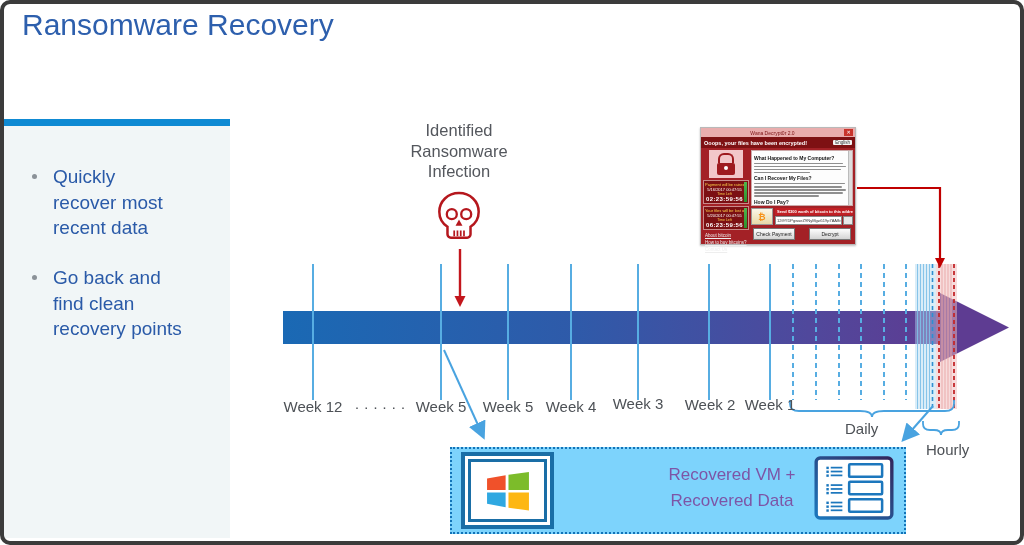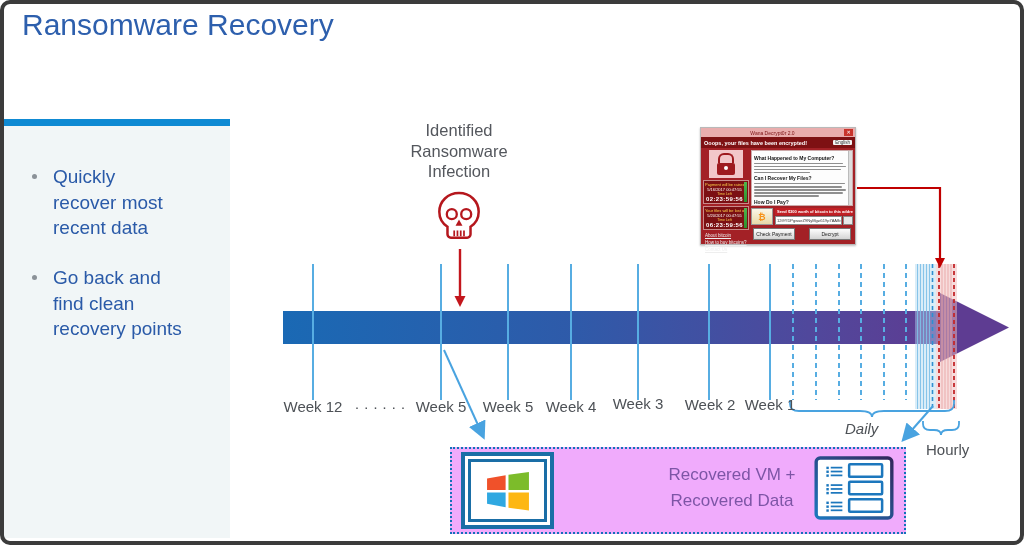--- a/index.html
+++ b/index.html
@@ -22,21 +22,21 @@
   
   .infection-label{position:absolute;left:398px;top:120px;width:122px;text-align:center;
                    font-size:16.5px;font-weight:400;color:#54575d;line-height:1.25;white-space:pre-line;}
   .skull{position:absolute;left:435px;top:191px;}
 
   
   .overlay{position:absolute;left:0;top:0;width:1024px;height:545px;pointer-events:none;}
 
   
   .wk{position:absolute;top:398px;transform:translateX(-50%);font-size:15px;color:#4d5156;font-weight:500;white-space:nowrap;}
-  .daily-label{position:absolute;left:845px;top:420px;font-size:15px;color:#4d5156;font-weight:500;font-style:italic;}
+  .daily-label{position:absolute;left:845px;top:420px;font-size:15px;color:#4d5156;font-weight:500;}
   .hourly-label{position:absolute;left:916px;top:441px;font-size:15px;color:#4d5156;font-weight:500;margin-left:10px;}
 
   
   .ransom{position:absolute;left:700px;top:127px;width:156px;height:118px;background:#a32126;
           border:1px solid #b9b9b9;box-shadow:0 1px 2px rgba(0,0,0,.25);display:flex;flex-direction:column;box-sizing:border-box;}
   .r-titlebar{display:flex;align-items:center;height:9px;background:#e9adad;padding:0 2px;gap:2px;flex:none;}
   .r-titletext{flex:1;text-align:center;font-size:5px;color:#7a1012;white-space:nowrap;overflow:hidden;}
   .r-close{width:9px;height:7px;background:#c8342c;color:#fff;font-size:5px;line-height:7px;text-align:center;flex:none;}
   .r-header{display:flex;align-items:center;height:11px;background:#7e1113;padding:0 3px;gap:2px;flex:none;}
   .r-headertext{flex:1;color:#fff;font-size:5.5px;font-weight:bold;white-space:nowrap;overflow:hidden;}
@@ -65,21 +65,21 @@
          font-size:9px;color:#f7931a;font-weight:bold;flex:none;}
   .r-payinfo{flex:1;min-width:0;}
   .r-sendlabel{background:#c11f24;color:#fff;font-size:4px;font-weight:bold;padding:1px 2px;white-space:nowrap;overflow:hidden;}
   .r-address{display:flex;gap:1px;margin-top:1px;}
   .r-addr{flex:1;background:#fff;border:1px solid #888;font-size:4px;color:#333;padding:1px;white-space:nowrap;overflow:hidden;min-width:0;}
   .r-copy{width:8px;background:#e8e8e8;border:1px solid #888;flex:none;}
   .r-buttons{display:flex;gap:14px;padding:1px 2px 2px;flex:none;}
   .r-btn{flex:1;background:linear-gradient(#fdfdfd,#d4d4d4);border:1px solid #777;font-size:5px;text-align:center;padding:2px 0;color:#222;white-space:nowrap;overflow:hidden;}
 
   
-  .recovery-box{position:absolute;left:450px;top:447px;width:456px;height:87px;border:2px dotted #1273b8;background:#f0abfc;box-sizing:border-box;}
+  .recovery-box{position:absolute;left:450px;top:447px;width:456px;height:87px;border:2px dotted #1273b8;background:#7dd3fc;box-sizing:border-box;}
   .monitor{position:absolute;left:9px;top:3px;width:93px;height:77px;border:4px solid #1a6ea6;background:#fff;box-sizing:border-box;padding:3px;}
   .monitor-inner{border:3px solid #1a6ea6;width:100%;height:100%;box-sizing:border-box;display:flex;align-items:center;justify-content:center;}
   .recovered-label{position:absolute;left:160px;top:13px;width:240px;text-align:center;font-size:17px;font-weight:500;
                    color:#7d55a6;line-height:1.5;white-space:pre-line;}
   .data-icon{position:absolute;right:10px;top:7px;}
 </style>
 </head>
 <body>
 
 <div class="frame">

